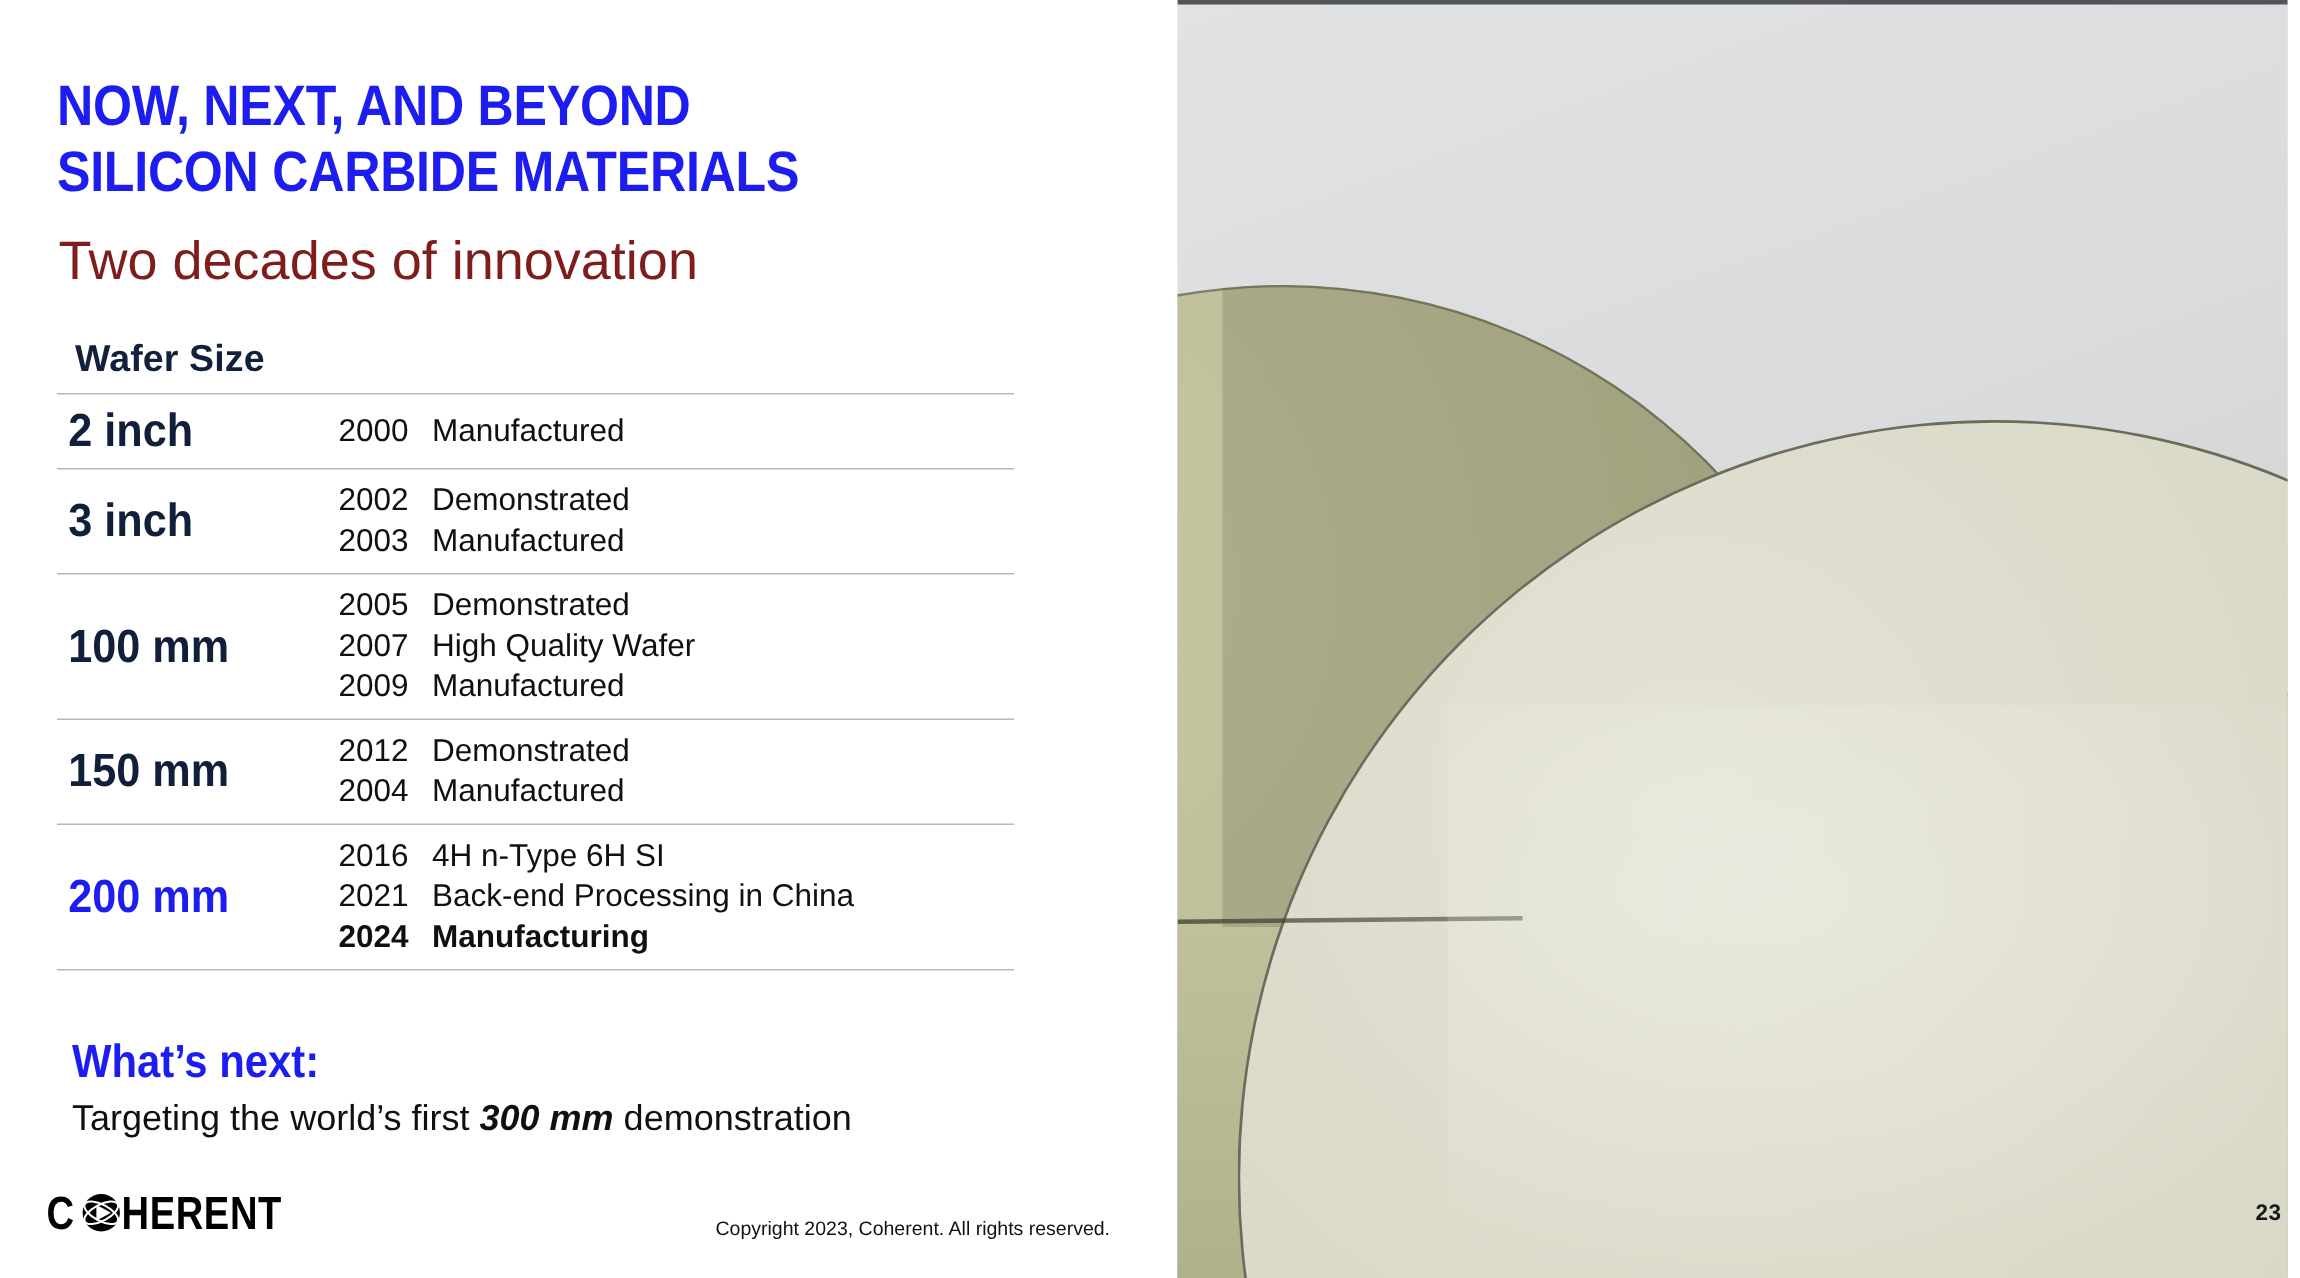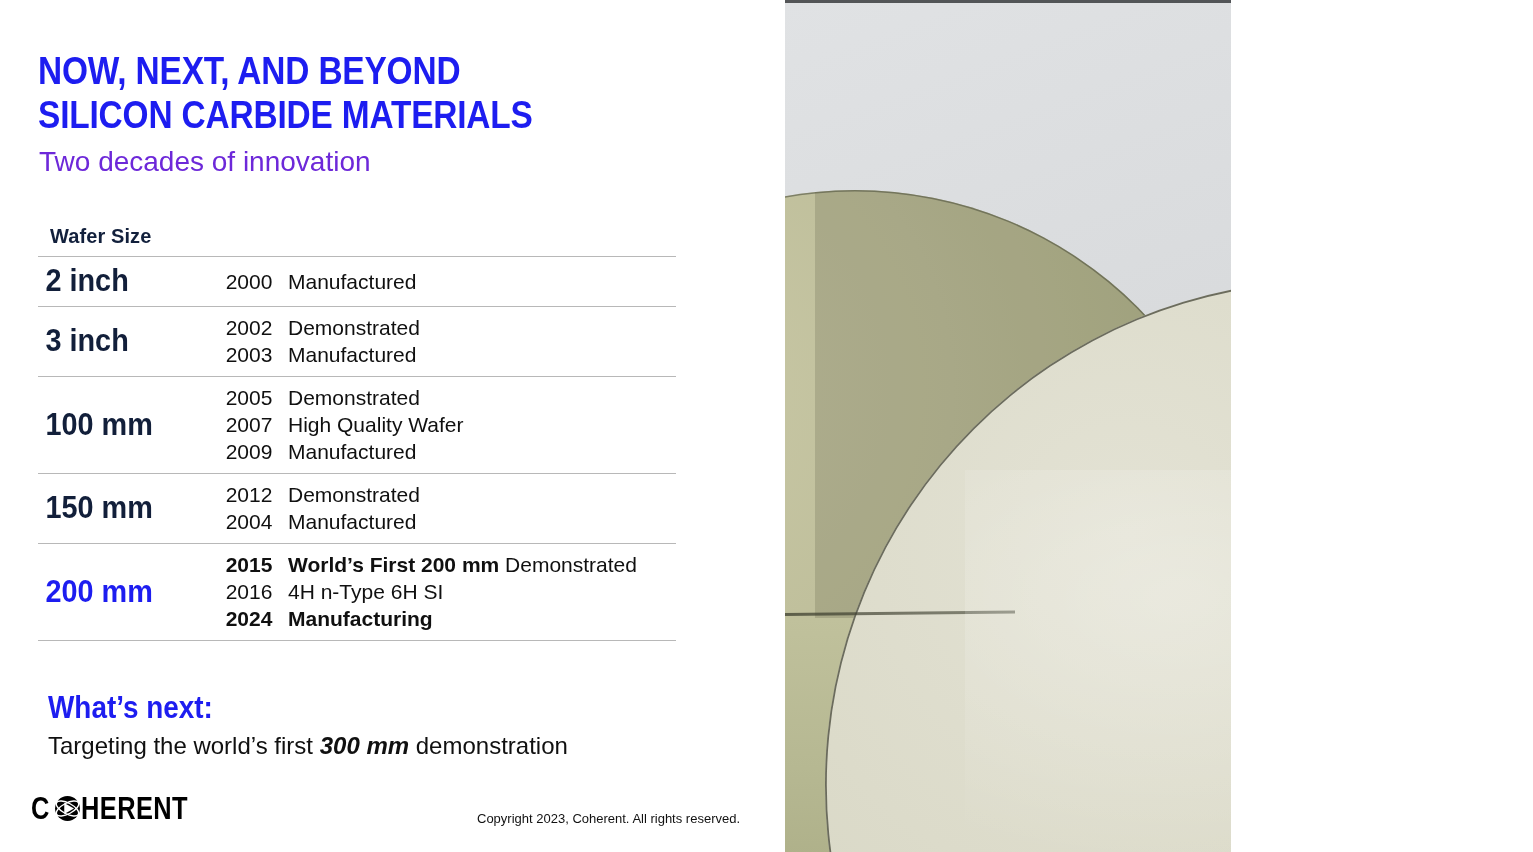--- a/index.html
+++ b/index.html
@@ -10,21 +10,21 @@
   body {
     width: 1533px;
     height: 852px;
     overflow: hidden;
     font-family: "Liberation Sans", sans-serif;
     -webkit-font-smoothing: antialiased;
   }
 
   #slide {
     position: relative;
-    width: 1231px;
+    width: 1525px;
     height: 852px;
     background: #ffffff;
     overflow: hidden;
   }
 
   
   #left-panel {
     position: absolute;
     left: 0; top: 0;
     width: 767px; height: 852px;
@@ -46,37 +46,37 @@
     letter-spacing: -0.2px;
     color: #1d1df0;
     transform: scaleX(0.88);
     transform-origin: left center;
     white-space: nowrap;
   }
 
   #subtitle {
     position: absolute;
     left: 39px;
-    top: 145px;
-    font-size: 28px;
+    top: 157px;
+    font-size: 36px;
     line-height: 34px;
-    color: #6d28d9;
+    color: #7f1d1d;
     font-weight: normal;
     white-space: nowrap;
   }
 
   
   #wafer-table {
     position: absolute;
     left: 38px;
     top: 225px;
     width: 638px;
   }
   #table-header {
-    font-size: 20px;
+    font-size: 25px;
     font-weight: bold;
     color: #12203c;
     padding: 0 0 8px 12px;
     letter-spacing: 0.1px;
   }
   .divider {
     height: 0;
     border-top: 1.6px solid #b8b8b8;
     width: 638px;
   }
@@ -365,27 +365,27 @@
             <span class="event-year">2004</span>
             <span class="event-desc">Manufactured</span>
           </div>
         </div>
       </div>
       <div class="divider"></div>
 
       <div class="trow">
         <div class="size-cell accent">200 mm</div>
         <div class="events-cell">
-          <div class="event-line bold">
-            <span class="event-year">2015</span>
-            <span class="event-desc"><b>World’s First 200 mm</b><span> Demonstrated</span></span>
-          </div>
           <div class="event-line">
             <span class="event-year">2016</span>
             <span class="event-desc">4H n-Type   6H SI</span>
+          </div>
+          <div class="event-line">
+            <span class="event-year">2021</span>
+            <span class="event-desc">Back-end Processing in China</span>
           </div>
           <div class="event-line bold allbold">
             <span class="event-year">2024</span>
             <span class="event-desc">Manufacturing</span>
           </div>
         </div>
       </div>
       <div class="divider"></div>
     </div>
 

